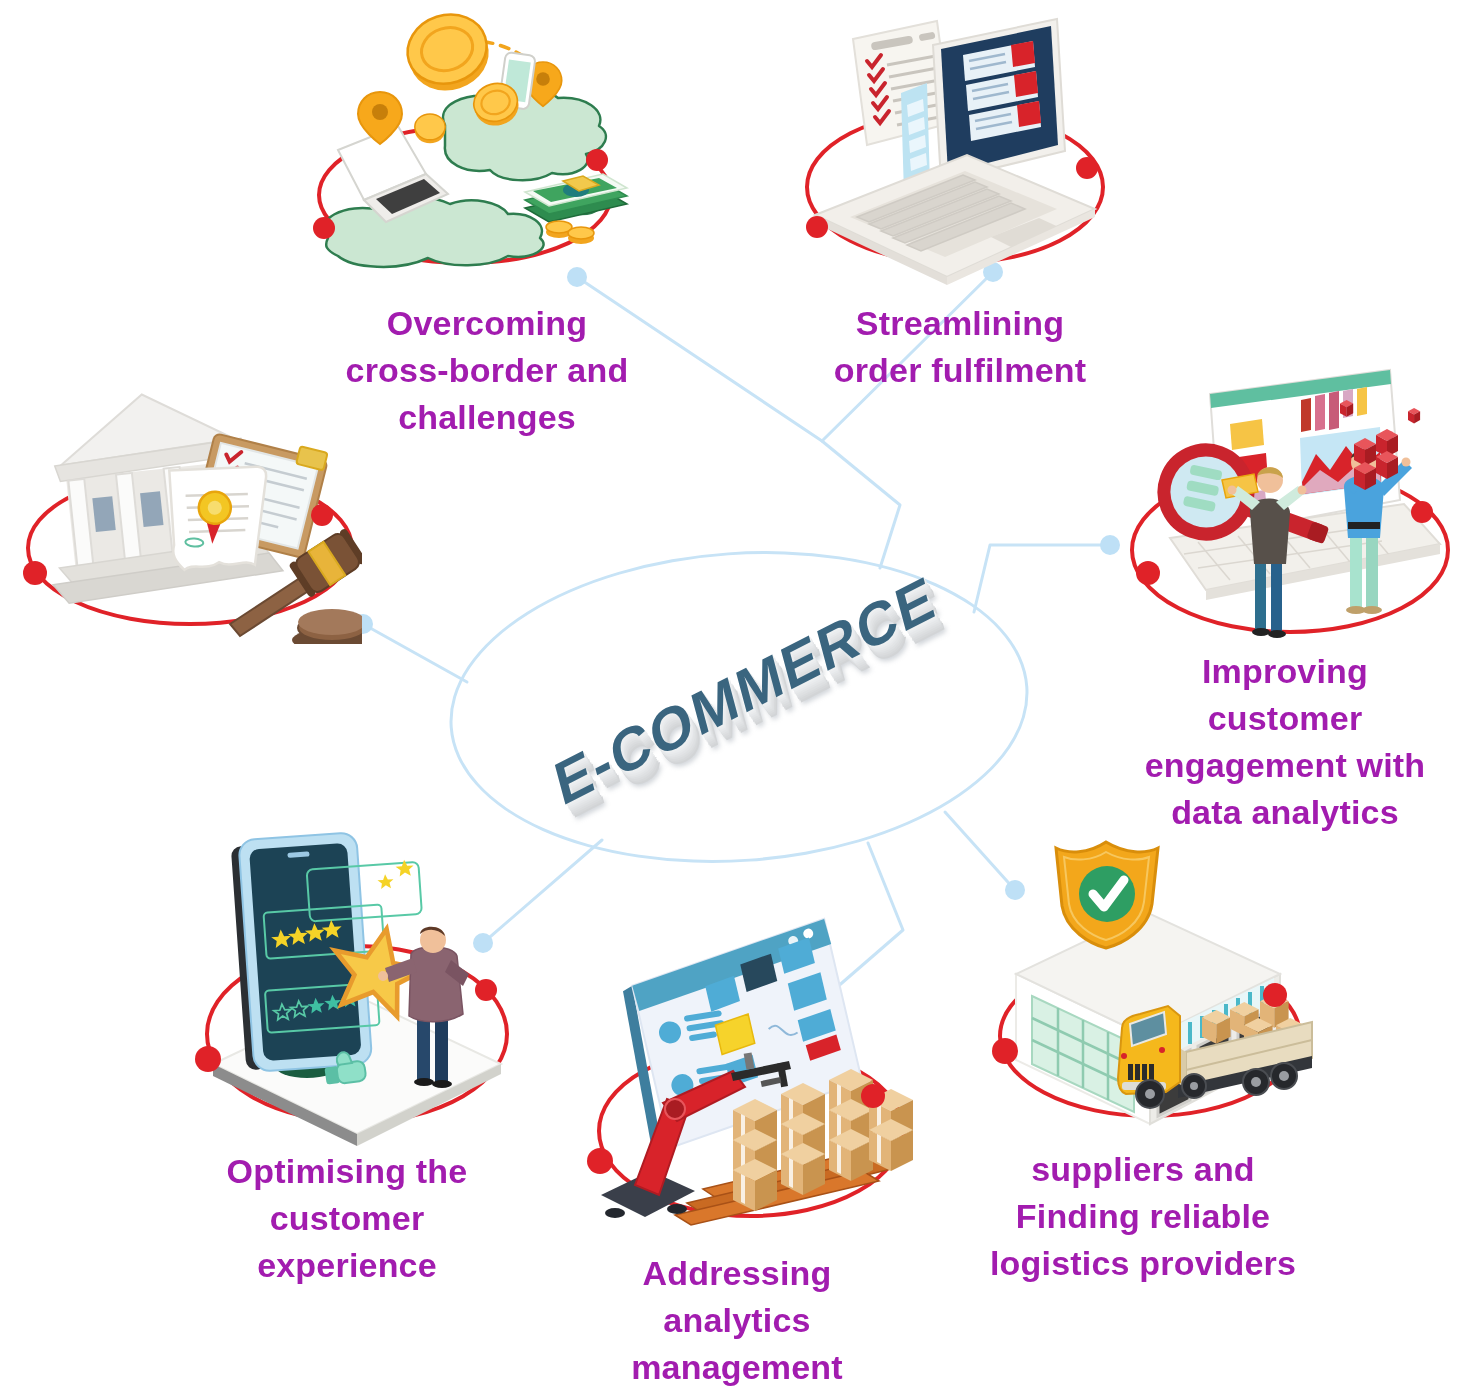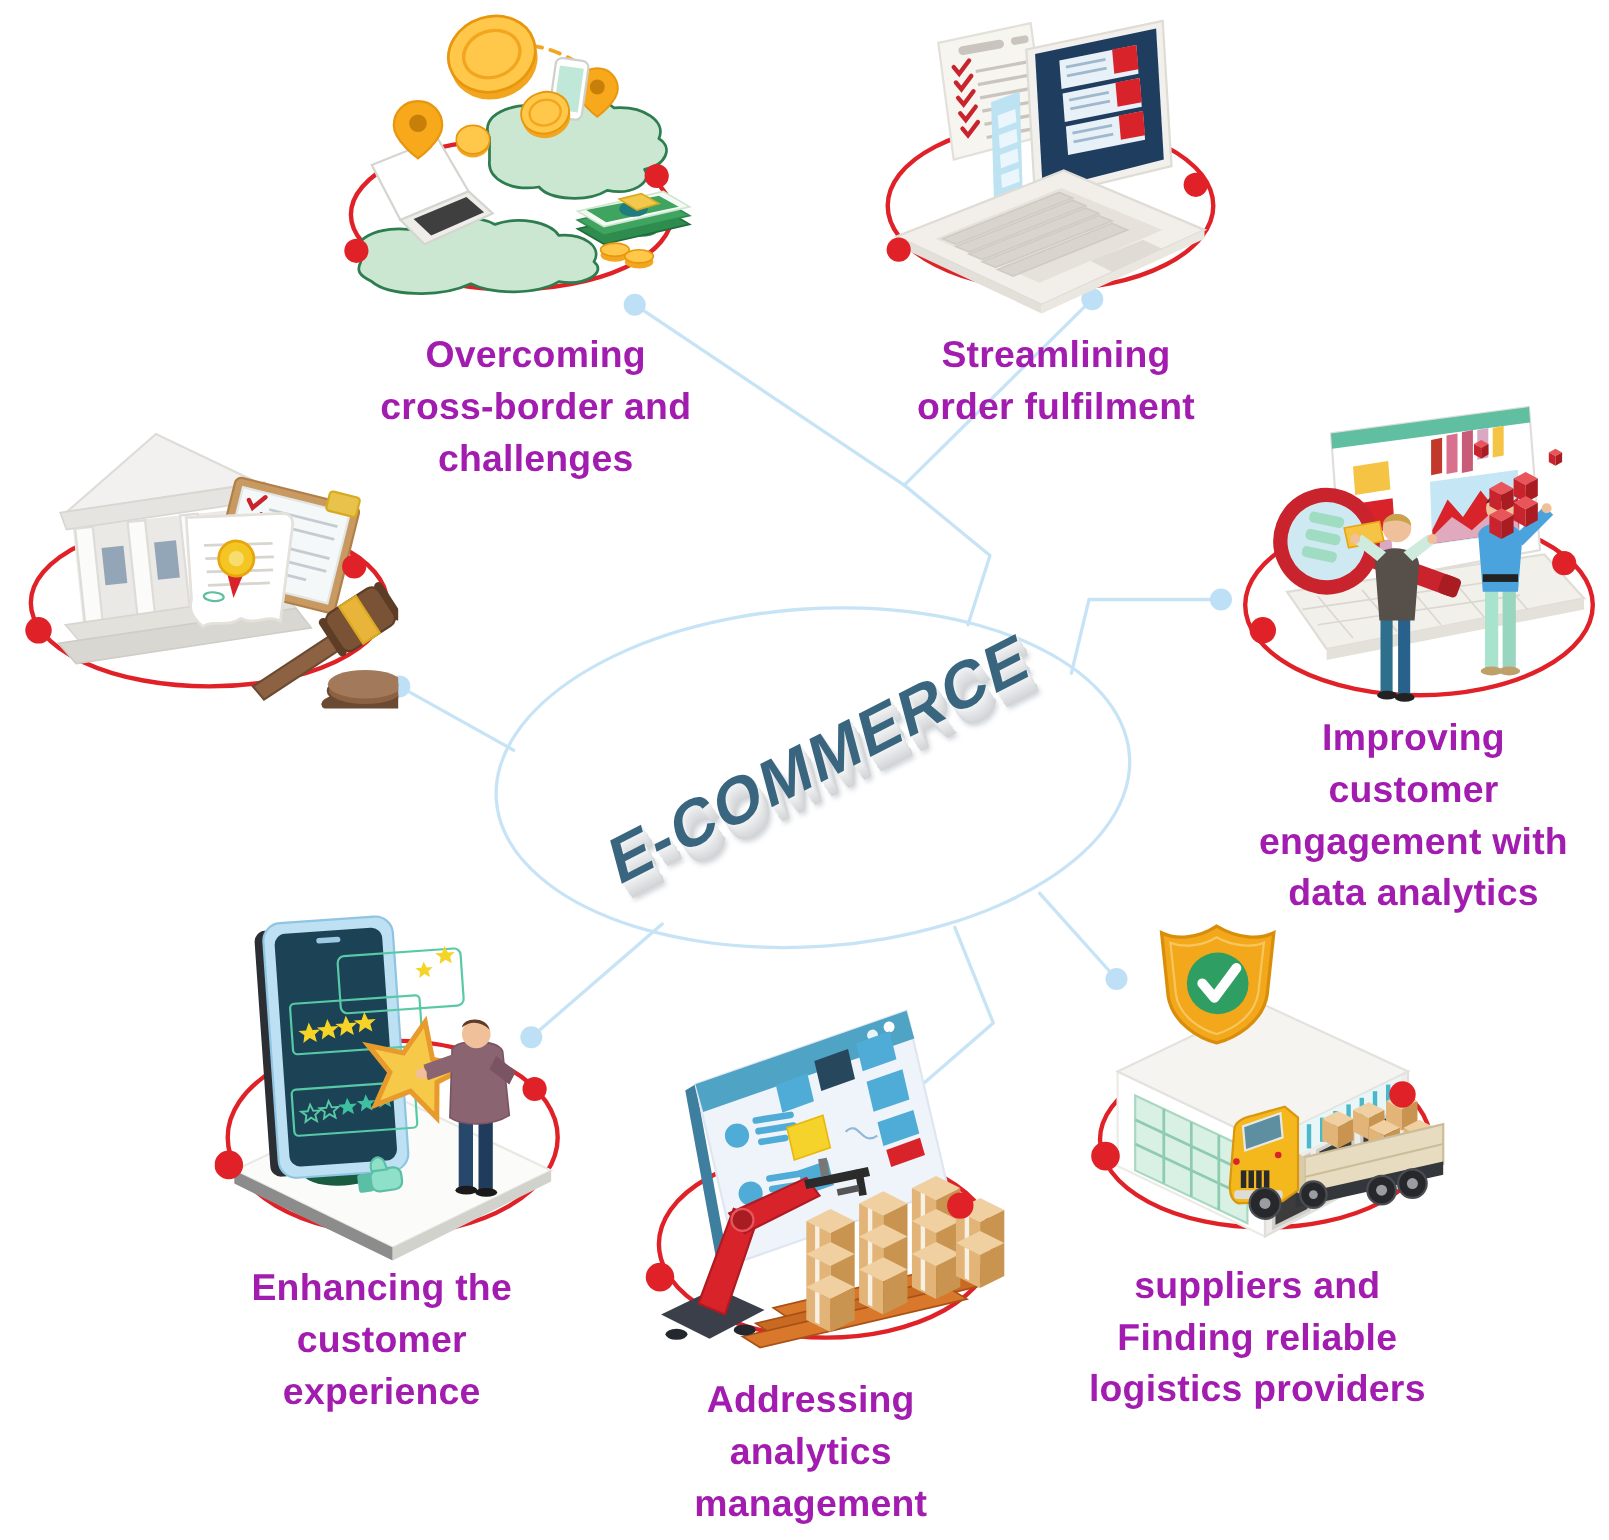--- a/index.html
+++ b/index.html
@@ -565,21 +565,21 @@
     <div>Streamlining</div>
     <div>order fulfilment</div>
   </div>
   <div class="node-label" style="left:1093px;top:648px;width:384px">
     <div>Improving</div>
     <div>customer</div>
     <div>engagement with</div>
     <div>data analytics</div>
   </div>
   <div class="node-label" style="left:165px;top:1148px;width:364px">
-    <div>Enhancing the</div>
+    <div>Optimising the</div>
     <div>customer</div>
     <div>experience</div>
   </div>
   <div class="node-label" style="left:555px;top:1250px;width:364px">
     <div>Addressing</div>
     <div>analytics</div>
     <div>management</div>
   </div>
   <div class="node-label" style="left:931px;top:1146px;width:424px">
     <div>suppliers and</div>

